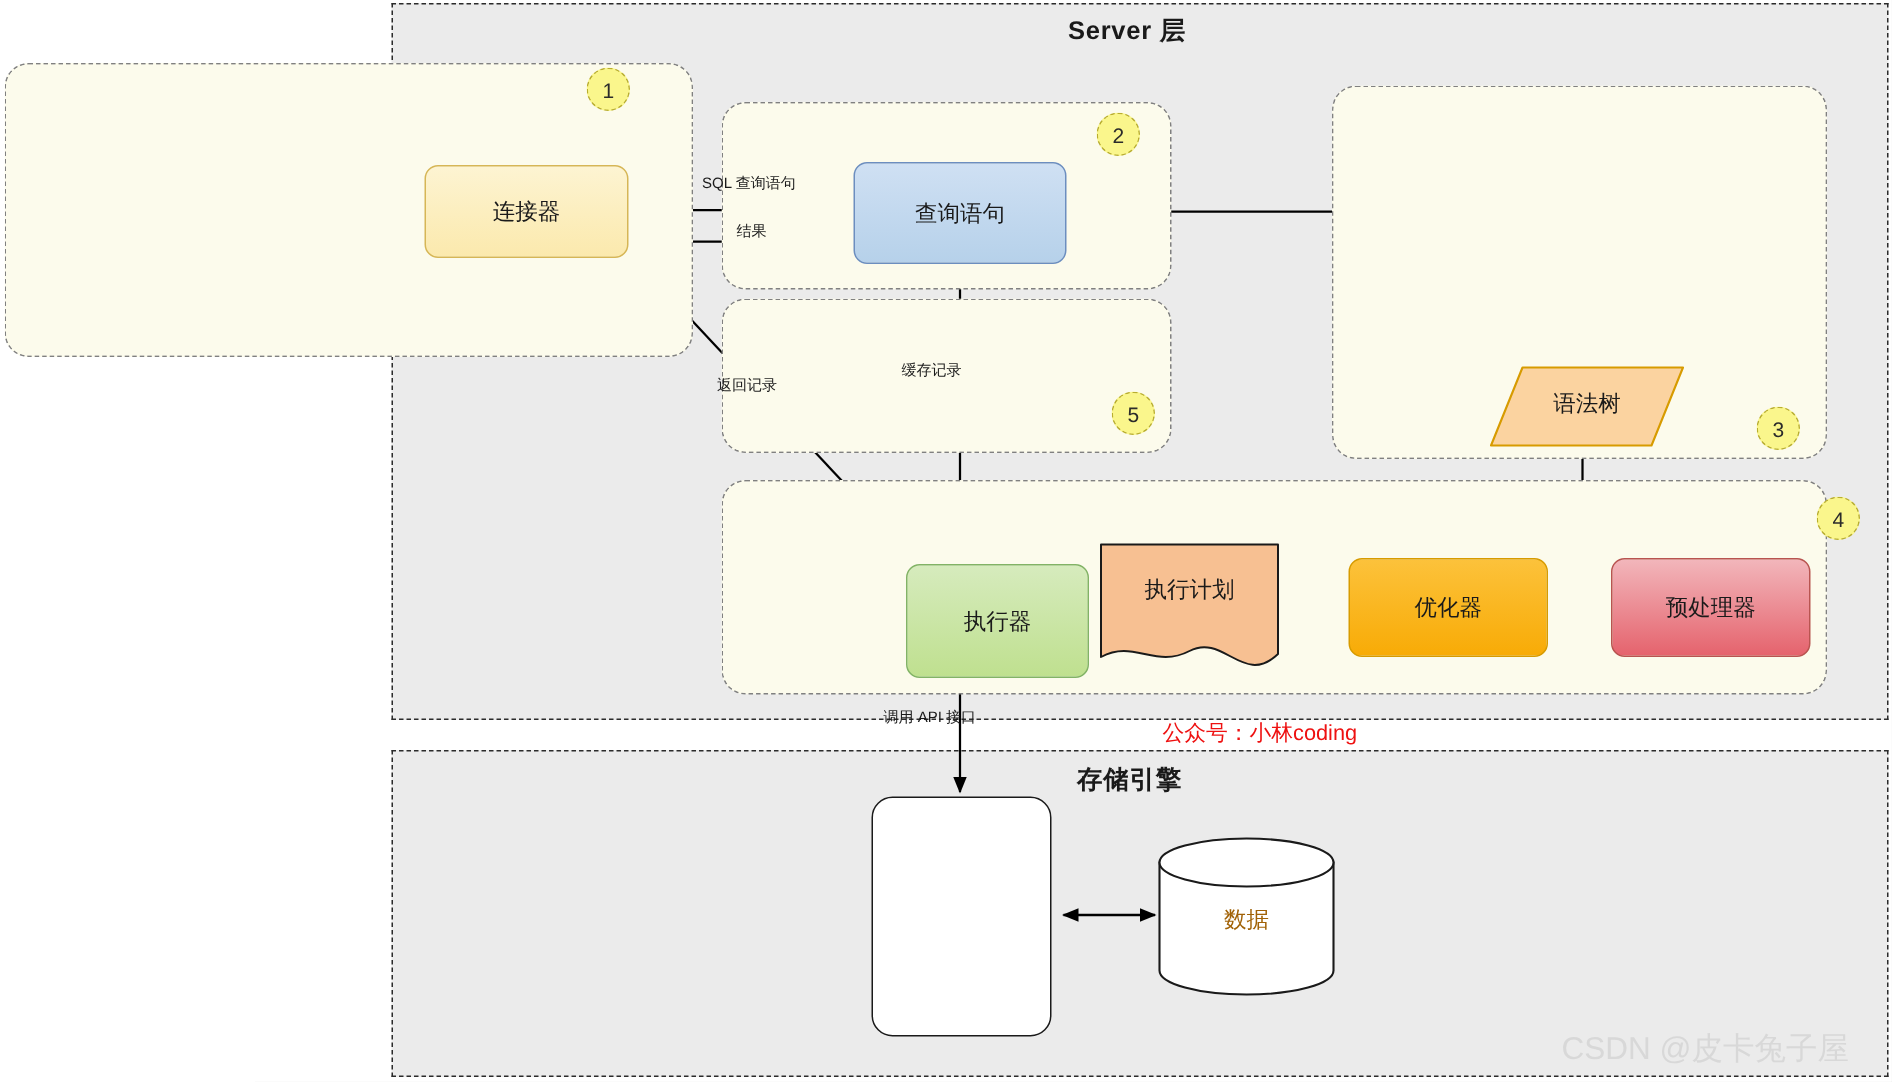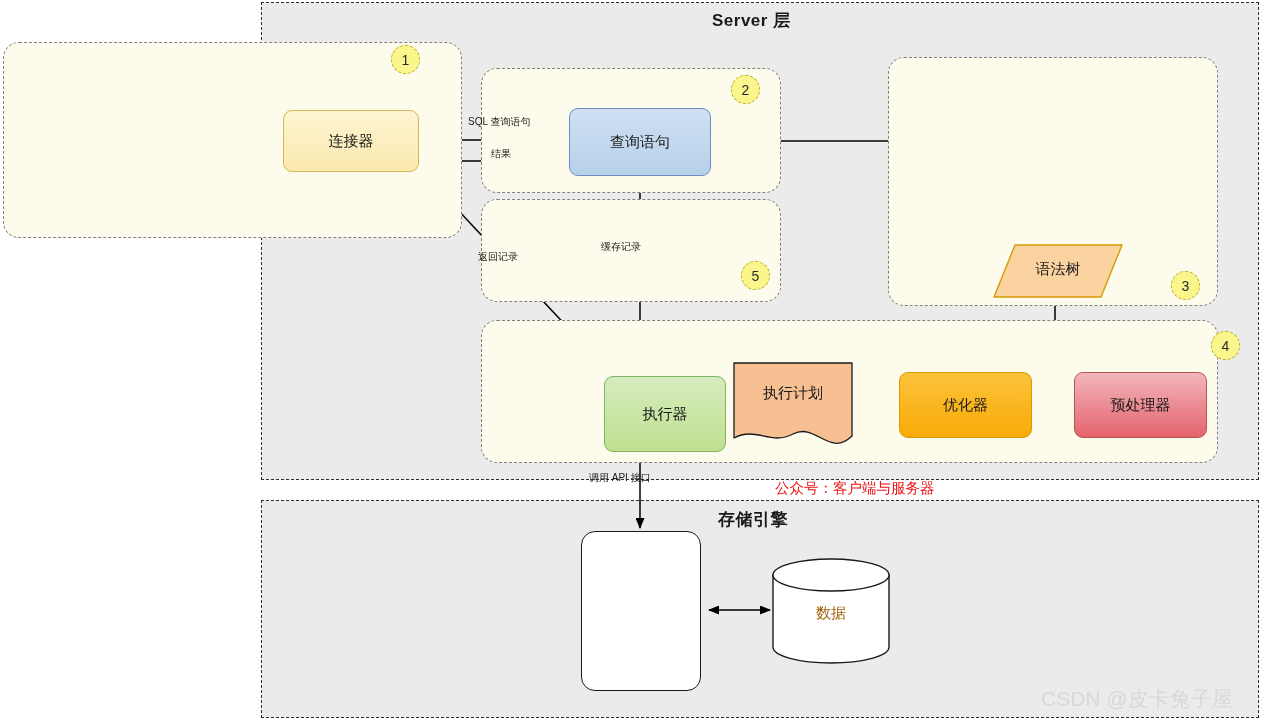--- a/index.html
+++ b/index.html
@@ -276,16 +276,16 @@
   <div class="engine-item" style="left:592px;top:638px;width:98px;height:34px;">...</div>
 
   <div class="abs" style="left:772px;top:558px;width:118px;height:106px;z-index:4;">
     <svg width="118" height="106" viewBox="0 0 118 106">
       <path d="M1,17 L1,89 C1,98 27,105 59,105 C91,105 117,98 117,89 L117,17 Z" fill="#ffffff" stroke="#1a1a1a" stroke-width="1.4"></path>
       <ellipse cx="59" cy="17" rx="58" ry="16" fill="#ffffff" stroke="#1a1a1a" stroke-width="1.4"></ellipse>
     </svg>
     <div style="position:absolute;left:0;right:0;top:46px;text-align:center;font-size:15px;color:#a16207;">数据</div>
   </div>
 
-  <div class="redtag" style="left:775px;top:479px;">公众号：客户端与服务器</div>
+  <div class="redtag" style="left:775px;top:479px;">公众号：小林coding</div>
   <div class="watermark" style="left:1041px;top:685px;">CSDN @皮卡兔子屋</div>
 
 </div>
 
 </body></html>

